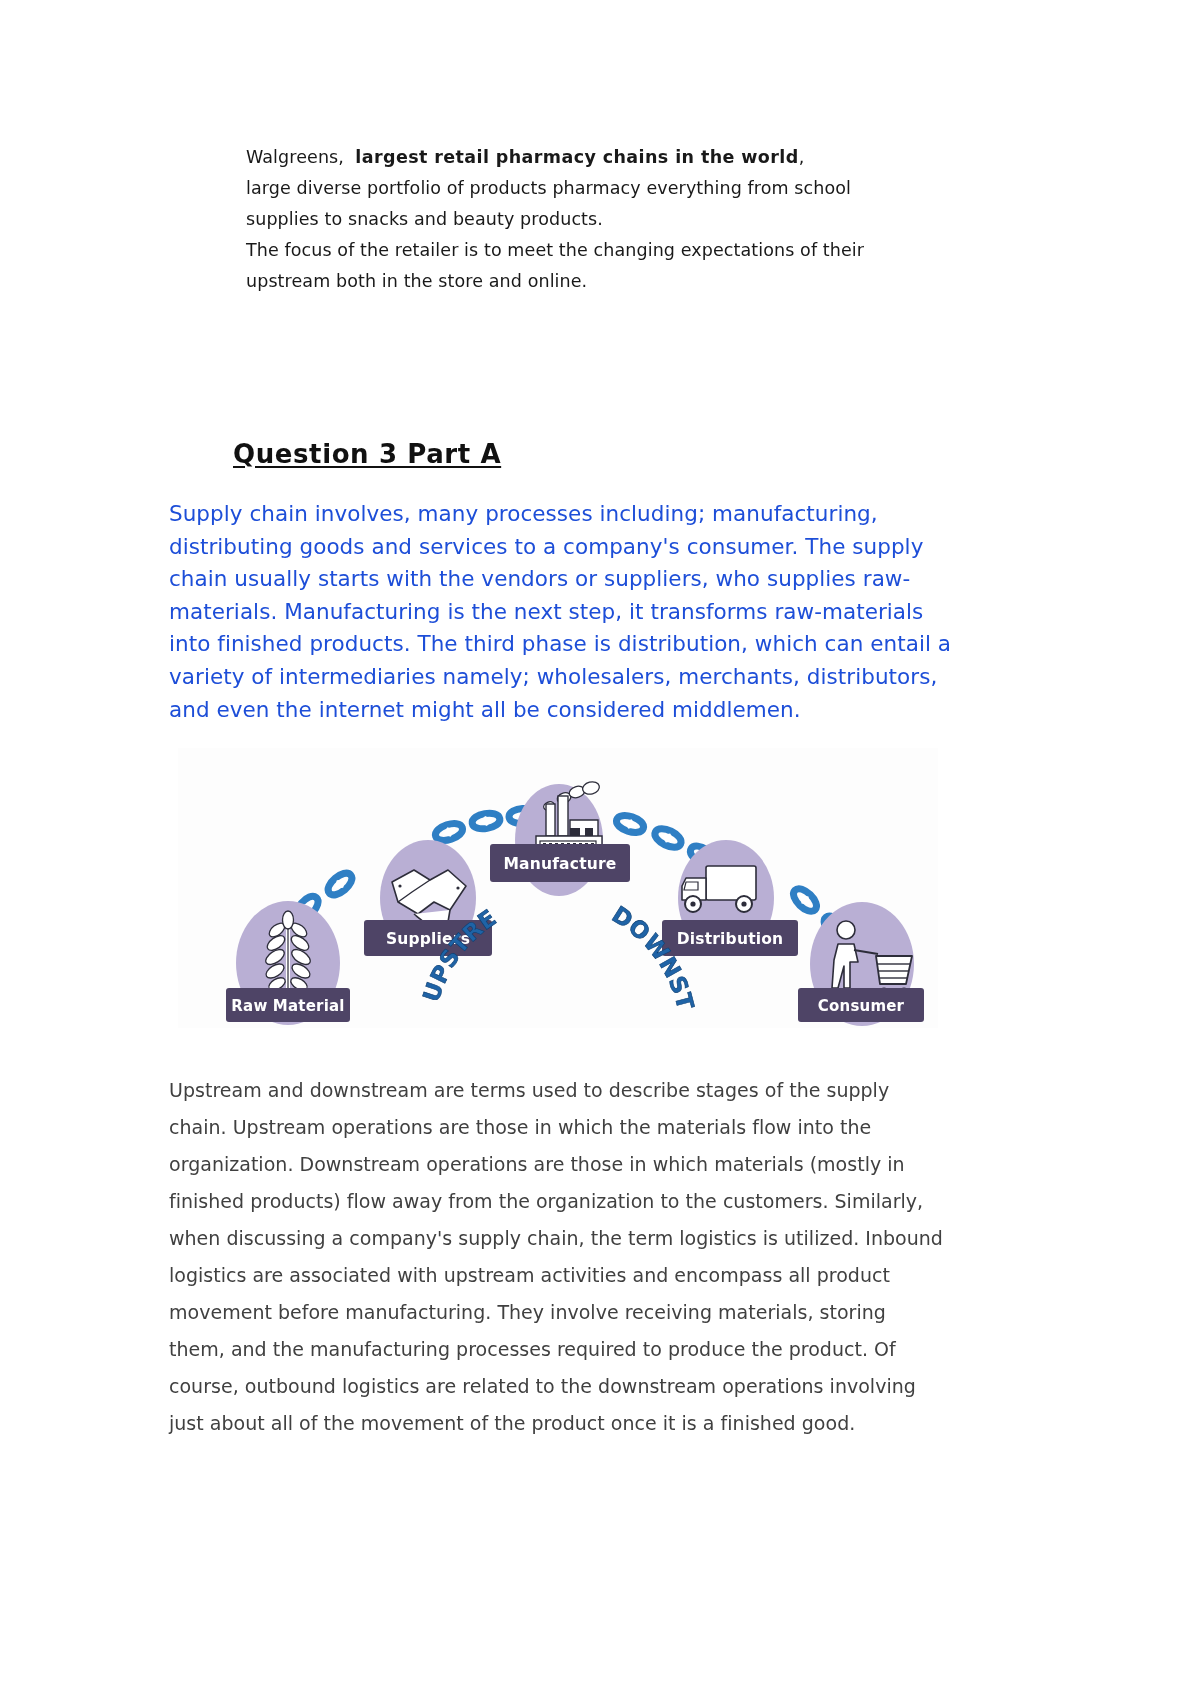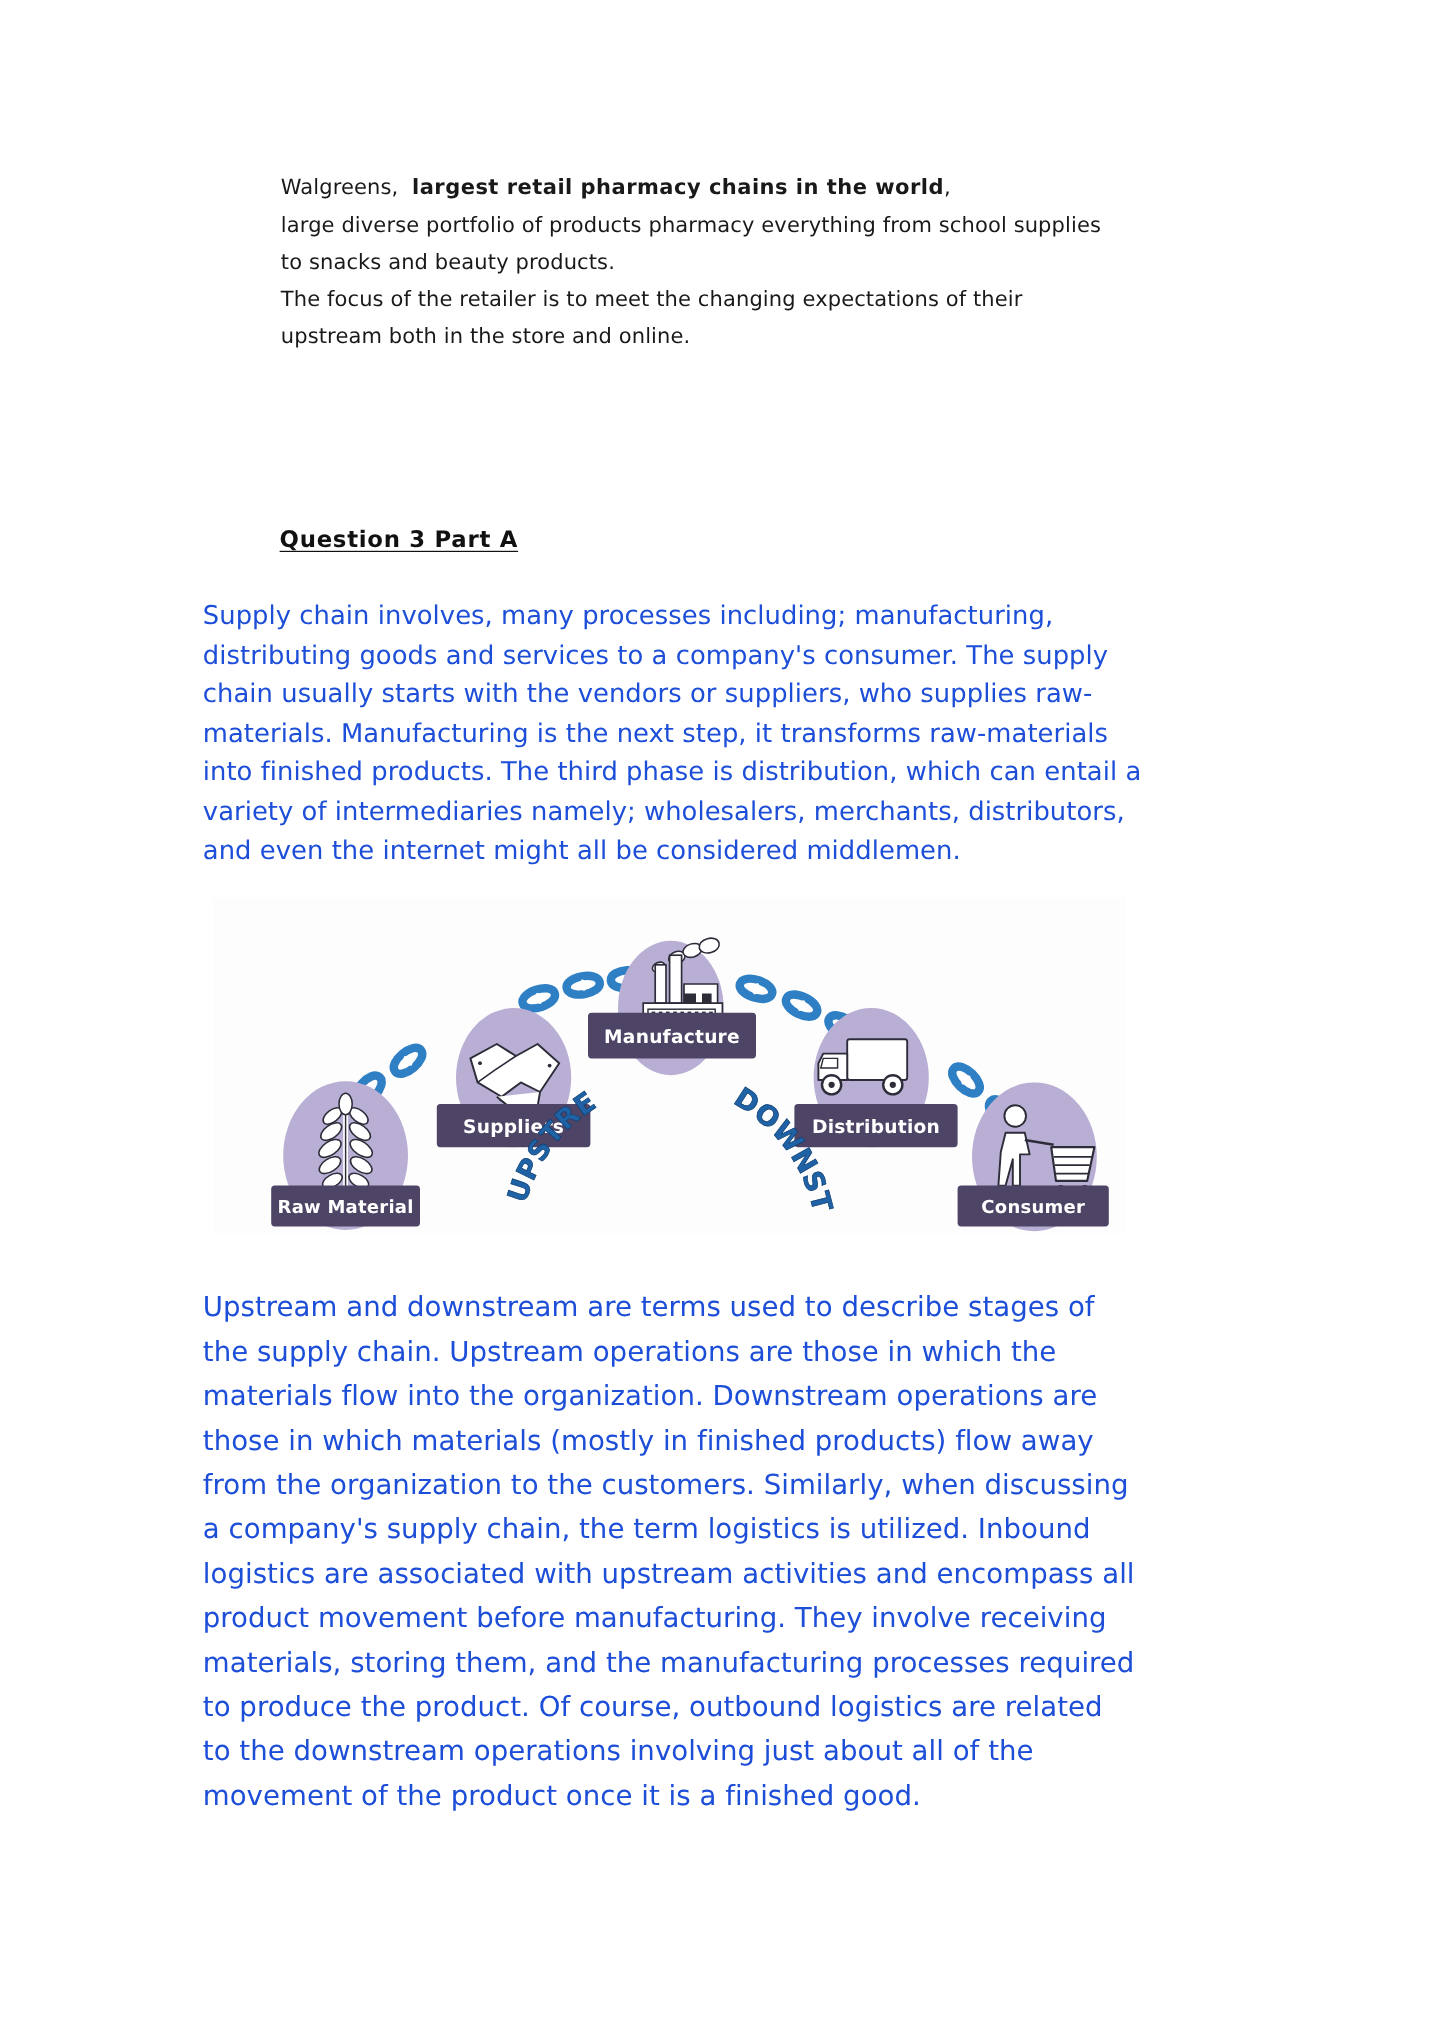--- a/index.html
+++ b/index.html
@@ -26,29 +26,29 @@
   .intro {
     position: absolute;
     left: 234px;
     top: 142px;
     width: 690px;
     font-size: 17.5px;
     line-height: 31px;
     color: #191919;
     letter-spacing: 0.1px;
   }
-  .intro .ln { display: block; white-space: pre-wrap; }
+  .intro .ln { display: block; white-space: pre-wrap; margin-left: 12px; }
   .intro b { font-weight: 700; letter-spacing: 0.4px; }
 
   
   .heading {
     position: absolute;
     left: 233px;
     top: 439px;
-    font-size: 19px;
+    font-size: 26px;
     font-weight: 700;
     text-decoration: underline;
     text-underline-offset: 3px;
     letter-spacing: 0.6px;
     color: #111111;
   }
 
   
   .bigpara {
     position: absolute;
@@ -71,23 +71,23 @@
     background: #fdfdfd;
   }
   .diagram svg { display: block; width: 760px; height: 280px; }
 
   
   .botpara {
     position: absolute;
     left: 169px;
     top: 1072px;
     width: 778px;
-    font-size: 23px;
+    font-size: 19px;
     line-height: 37px;
-    color: #1d4ed8;
+    color: #404040;
     letter-spacing: 0.02px;
   }
 </style>
 </head>
 <body>
 
 <div class="page">
 
   <div class="intro" id="intro-block">
       <span class="ln"><span>Walgreens,  </span><b>largest retail pharmacy chains in the world</b><span>,</span></span>

